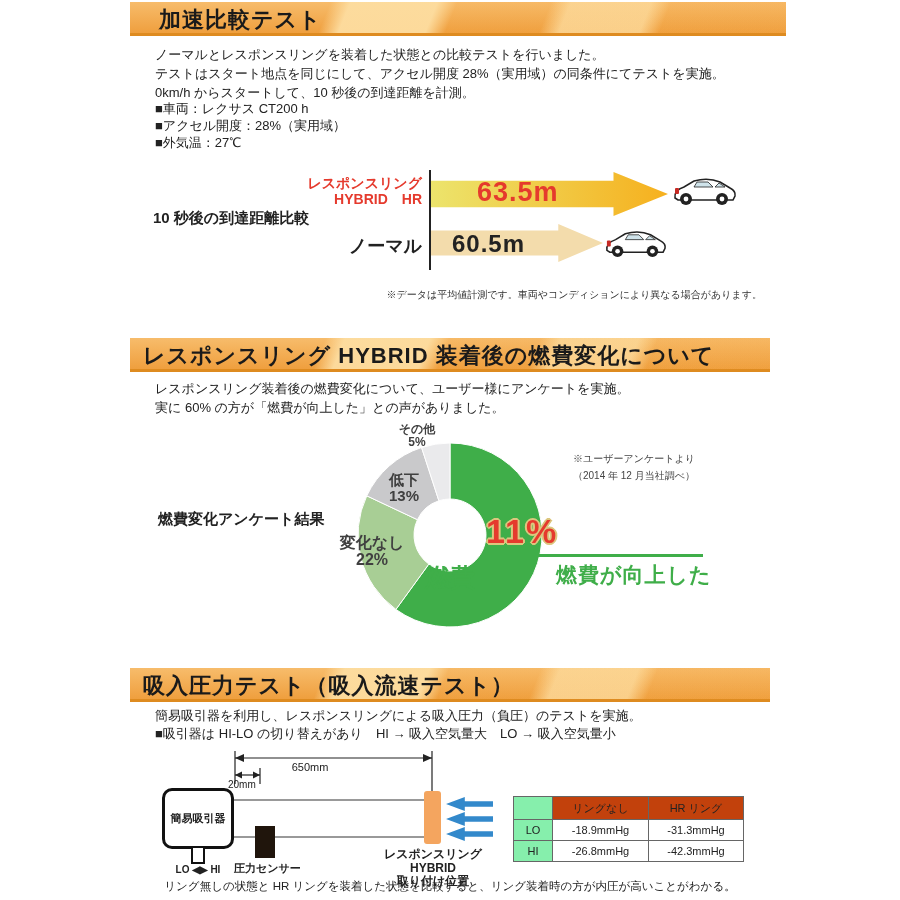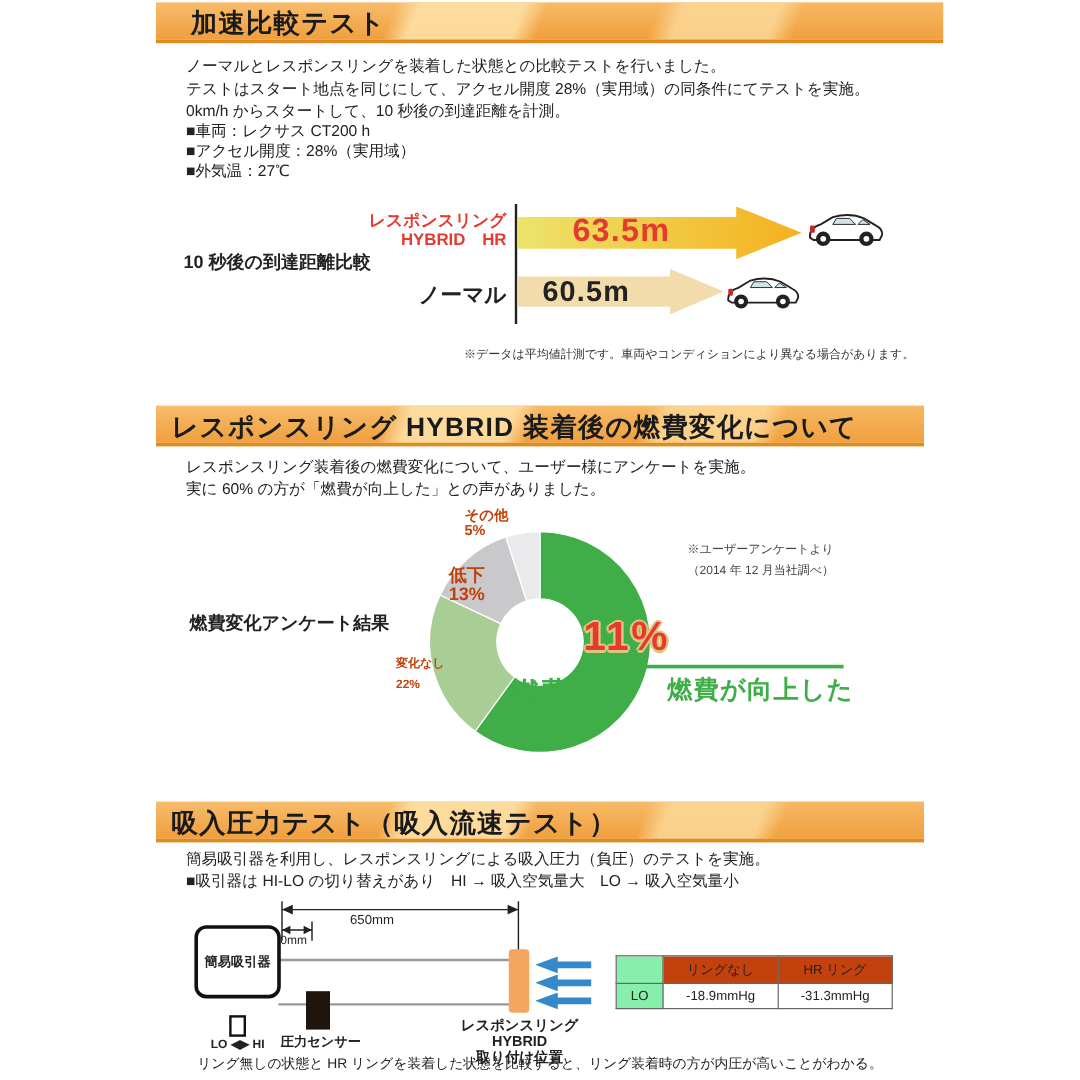--- a/index.html
+++ b/index.html
@@ -21,22 +21,22 @@
   .arrow-top{left:431px;top:172px;width:237px;height:44px;
     background:linear-gradient(90deg,#ECE46C,#F6B01E);
     clip-path:polygon(0 20%,77% 20%,77% 0,100% 50%,77% 100%,77% 80%,0 80%);}
   .arrow-normal{left:431px;top:224px;width:172px;height:38px;background:#F3DCAC;
     clip-path:polygon(0 17%,74% 17%,74% 0,100% 50%,74% 100%,74% 83%,0 83%);}
   .vline{left:429px;top:170px;width:2px;height:100px;background:#222;}
   .value-big{font-weight:bold;letter-spacing:1px;}
   .outline-tan{text-shadow:-2px 0 0 #DCC67E,2px 0 0 #DCC67E,0 -2px 0 #DCC67E,0 2px 0 #DCC67E,
     -1px -1px 0 #DCC67E,1px -1px 0 #DCC67E,-1px 1px 0 #DCC67E,1px 1px 0 #DCC67E;}
   .note-small{font-size:10px;color:#333;}
-  .donut-label{font-weight:bold;color:#c2410c;}
-  .device-box{left:162px;top:771px;width:66px;height:55px;background:#fff;border:3px solid #111;
+  .donut-label{font-weight:bold;color:#404040;text-align:center;}
+  .device-box{left:162px;top:788px;width:66px;height:55px;background:#fff;border:3px solid #111;
     border-radius:10px;display:flex;align-items:center;justify-content:center;font-size:11px;font-weight:bold;}
   .nub{left:191px;top:846px;width:10px;height:14px;background:#fff;border:2px solid #111;}
   .sensor{left:255px;top:826px;width:20px;height:32px;background:#20150c;}
   .orange-bar{left:424px;top:791px;width:17px;height:53px;background:#F4A55F;border-radius:3px;}
   .blue-arrow{left:446px;width:47px;height:14px;background:#3389CB;
     clip-path:polygon(0 50%,40% 0,40% 30%,100% 30%,100% 70%,40% 70%,40% 100%);}
   table.ptable{border-collapse:collapse;font-size:11px;}
   table.ptable td,table.ptable th{border:1px solid #666;text-align:center;padding:0;height:20px;font-weight:normal;}
   table.ptable .hd{background:#c2410c;height:22px;}
   table.ptable .c0{width:38px;background:#86efac;}
@@ -127,21 +127,21 @@
       <path d="M16.755911173126208 60.828305176013316 A92 92 0 0 1 71.57043651750482 12.50280050084588 L88.87538820250188 65.76196541337447 A36 36 0 0 0 67.4262261112233 84.67194550365738 Z" fill="#C9C9CB" stroke="#fff" stroke-width="1"></path>
       <path d="M71.57043651750482 12.50280050084588 A92 92 0 0 1 99.99999999999999 8 L100 64 A36 36 0 0 0 88.87538820250188 65.76196541337447 Z" fill="#EAEAEC" stroke="#fff" stroke-width="1"></path>
     </svg>
 
   <div class="abs green bold center" style="left:410px;top:521px;width:80px;font-size:25px;">燃費</div>
 
   <div class="abs donut-label" style="left:374px;top:472px;width:60px;font-size:15px;line-height:16px;">
     <div>低下</div>
     <div>13%</div>
   </div>
-  <div class="abs donut-label" style="left:330px;top:545px;width:84px;font-size:10px;line-height:17px;">
+  <div class="abs donut-label" style="left:330px;top:534px;width:84px;font-size:16px;line-height:17px;">
     <div>変化なし</div>
     <div>22%</div>
   </div>
   <div class="abs donut-label" style="left:387px;top:423px;width:60px;font-size:12px;line-height:13px;">
     <div>その他</div>
     <div>5%</div>
   </div>
 
   <div class="abs red bold outline-tan" style="left:486px;top:512px;font-size:34px;letter-spacing:2px;">11%</div>
   <div class="abs green bold" style="left:556px;top:521px;font-size:21px;letter-spacing:1px;">燃費が向上した</div>
@@ -196,18 +196,23 @@
         <tr>
       <th class="hd c0"></th>
       <th class="hd c1">リングなし</th>
       <th class="hd c2">HR リング</th>
     </tr>
     <tr>
       <td class="c0">LO</td>
       <td class="c1">-18.9mmHg</td>
       <td class="c2">-31.3mmHg</td>
     </tr>
+    <tr>
+      <td class="c0">HI</td>
+      <td class="c1">-26.8mmHg</td>
+      <td class="c2">-42.3mmHg</td>
+    </tr>
   </tbody>
     </table>
 
   <div class="abs center" style="left:130px;top:879px;width:640px;font-size:11.5px;">リング無しの状態と HR リングを装着した状態を比較すると、リング装着時の方が内圧が高いことがわかる。</div>
 
 </div>
 
 </body></html>

